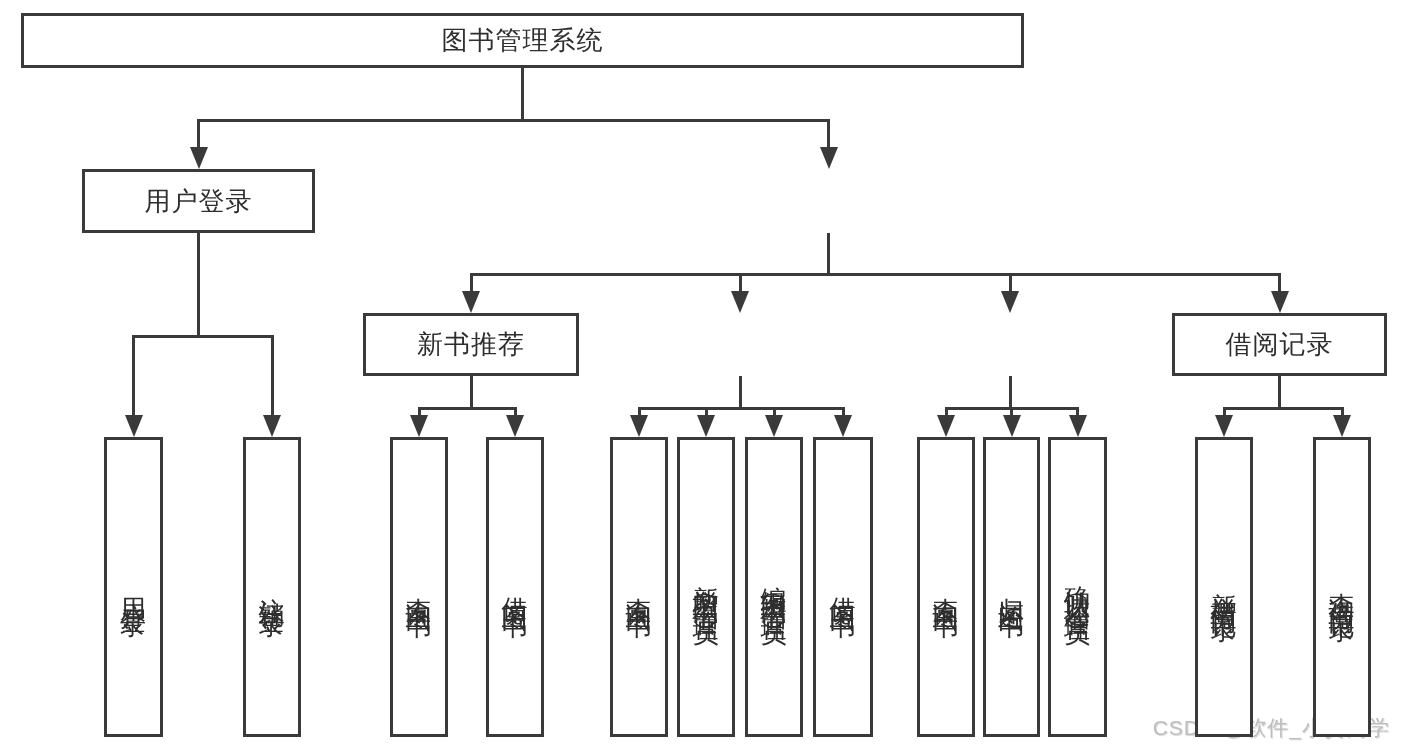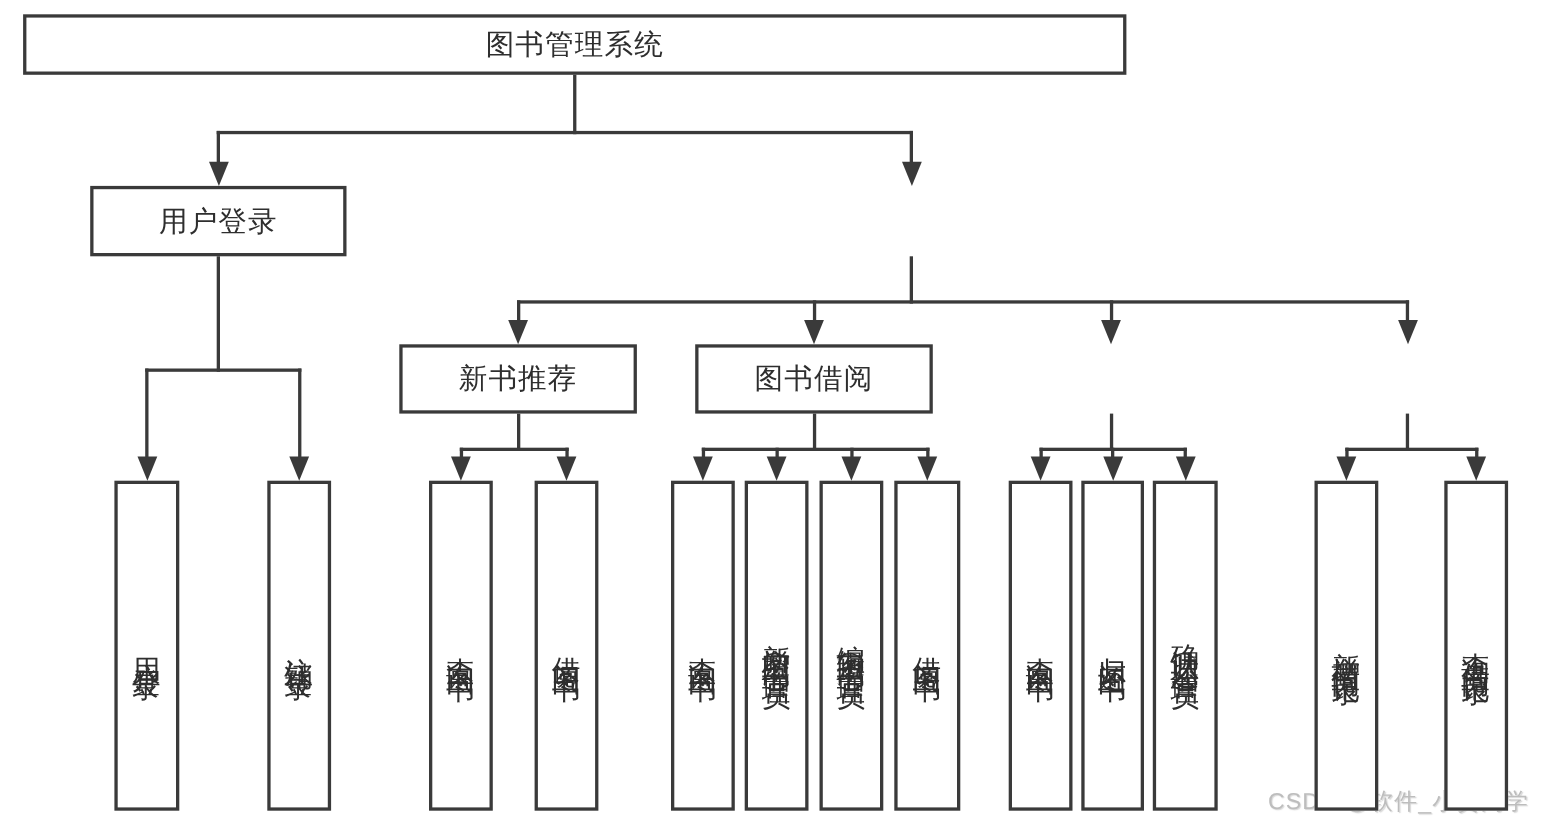--- a/index.html
+++ b/index.html
@@ -62,21 +62,21 @@
   }
 </style>
 </head>
 <body>
 
 <div id="canvas">
   <div class="watermark">CSDN @软件_小贺同学</div>
 <div class="node h" style="left: 21px; top: 13px; width: 1003px; height: 55px;">图书管理系统</div>
     <div class="node h" style="left: 82px; top: 169px; width: 233px; height: 64px;">用户登录</div>
     <div class="node h" style="left: 363px; top: 313px; width: 216px; height: 63px;">新书推荐</div>
-    <div class="node h" style="left: 632px; top: 313px; width: 216px; height: 63px;">图书借阅</div>
+    <div class="node h" style="left: 1172px; top: 313px; width: 215px; height: 63px;">借阅记录</div>
     <div class="node v" style="left: 104px; top: 437px; width: 59px; height: 300px;">用户登录</div>
     <div class="node v" style="left: 243px; top: 437px; width: 58px; height: 300px;">注销登录</div>
     <div class="node v" style="left: 390px; top: 437px; width: 58px; height: 300px;">查询图书</div>
     <div class="node v" style="left: 486px; top: 437px; width: 58px; height: 300px;">借阅图书</div>
     <div class="node v" style="left: 610px; top: 437px; width: 58px; height: 300px;">查询图书</div>
     <div class="node v" style="left: 677px; top: 437px; width: 58px; height: 300px;">新增图书（管理员）</div>
     <div class="node v" style="left: 745px; top: 437px; width: 58px; height: 300px;">编辑图书（管理员）</div>
     <div class="node v" style="left: 813px; top: 437px; width: 60px; height: 300px;">借阅图书</div>
     <div class="node v" style="left: 917px; top: 437px; width: 58px; height: 300px;">查询图书</div>
     <div class="node v" style="left: 983px; top: 437px; width: 57px; height: 300px;">归还图书</div>

